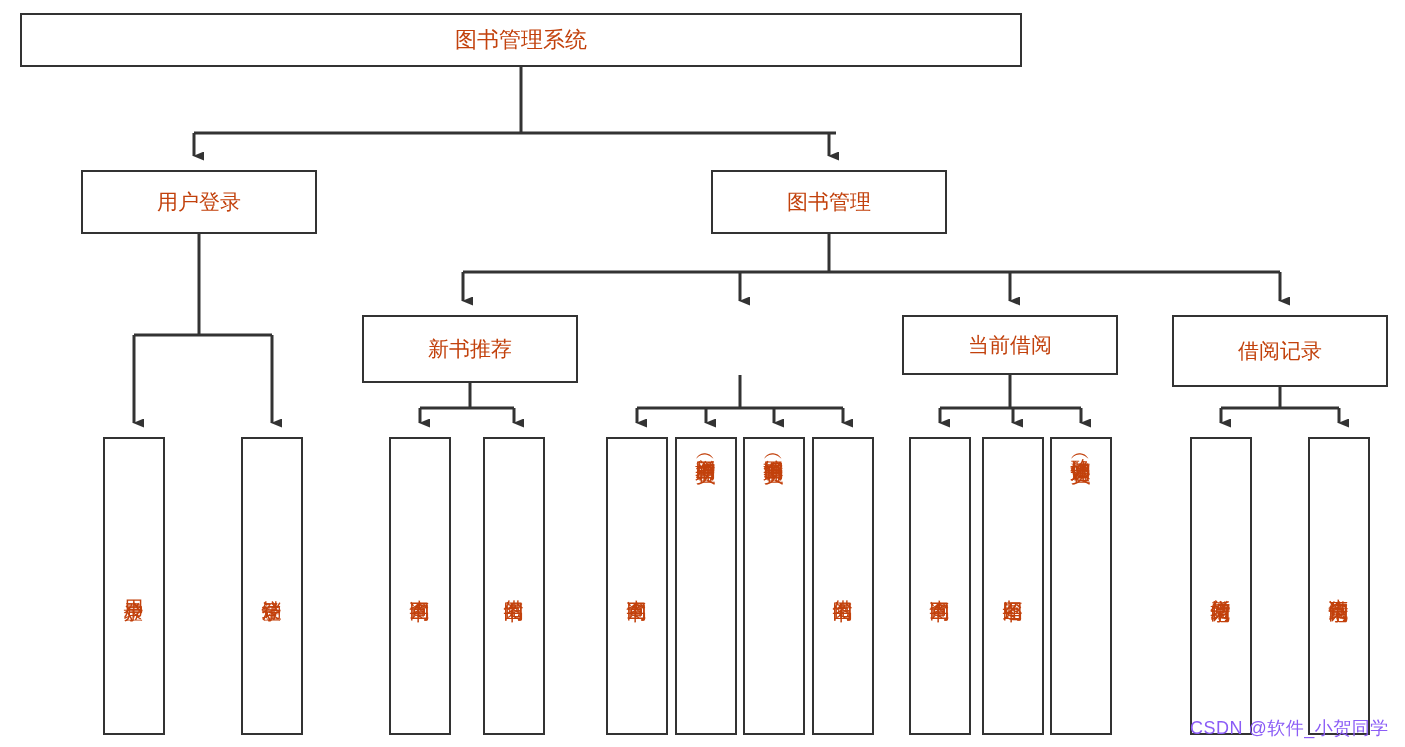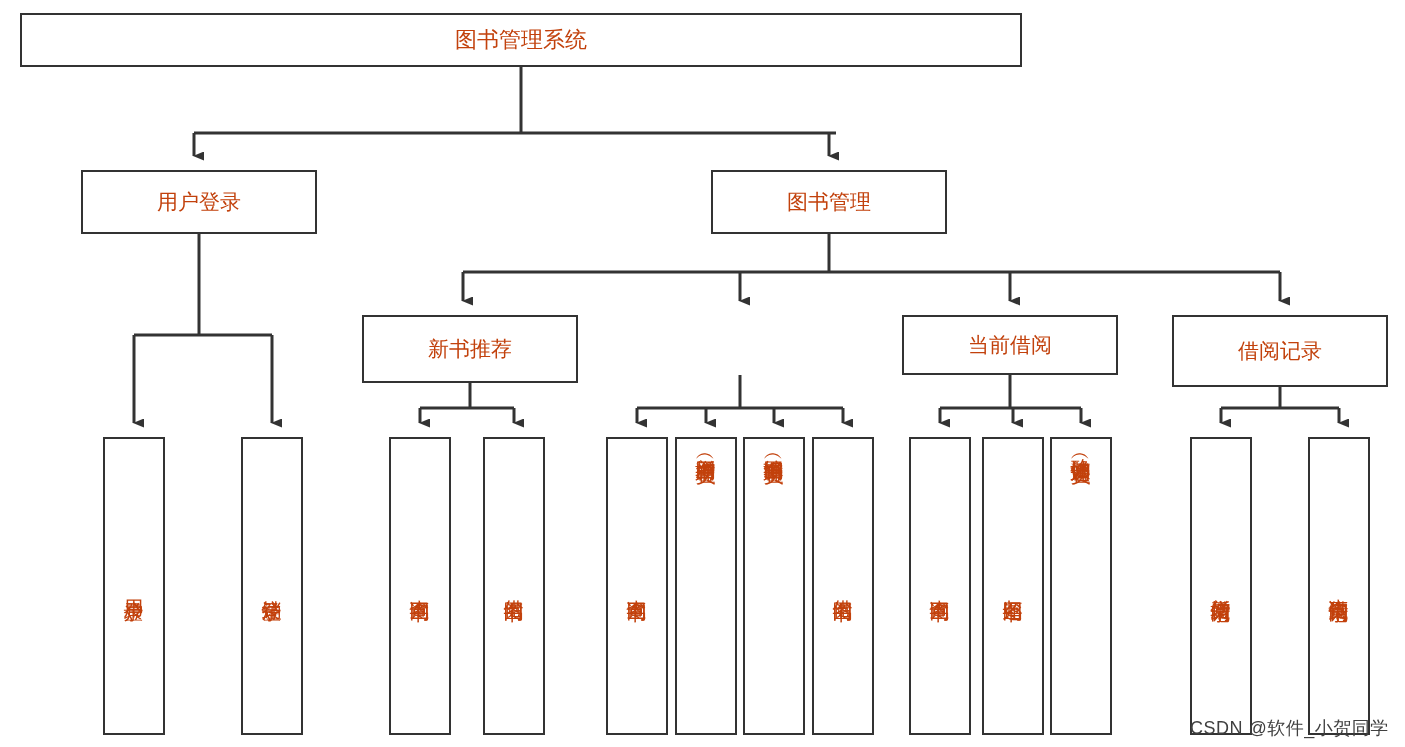--- a/index.html
+++ b/index.html
@@ -67,21 +67,21 @@
   .node.vert.centered {
     align-items: center;
     padding-top: 0;
   }
   
   #watermark {
     position: absolute;
     left: 1190px;
     top: 716px;
     font-size: 18px;
-    color: #404040;
+    color: #8b5cf6;
     letter-spacing: 0.5px;
     z-index: 5;
     white-space: nowrap;
     pointer-events: none;
   }
 </style>
 </head>
 <body>
 
 <div id="canvas">

